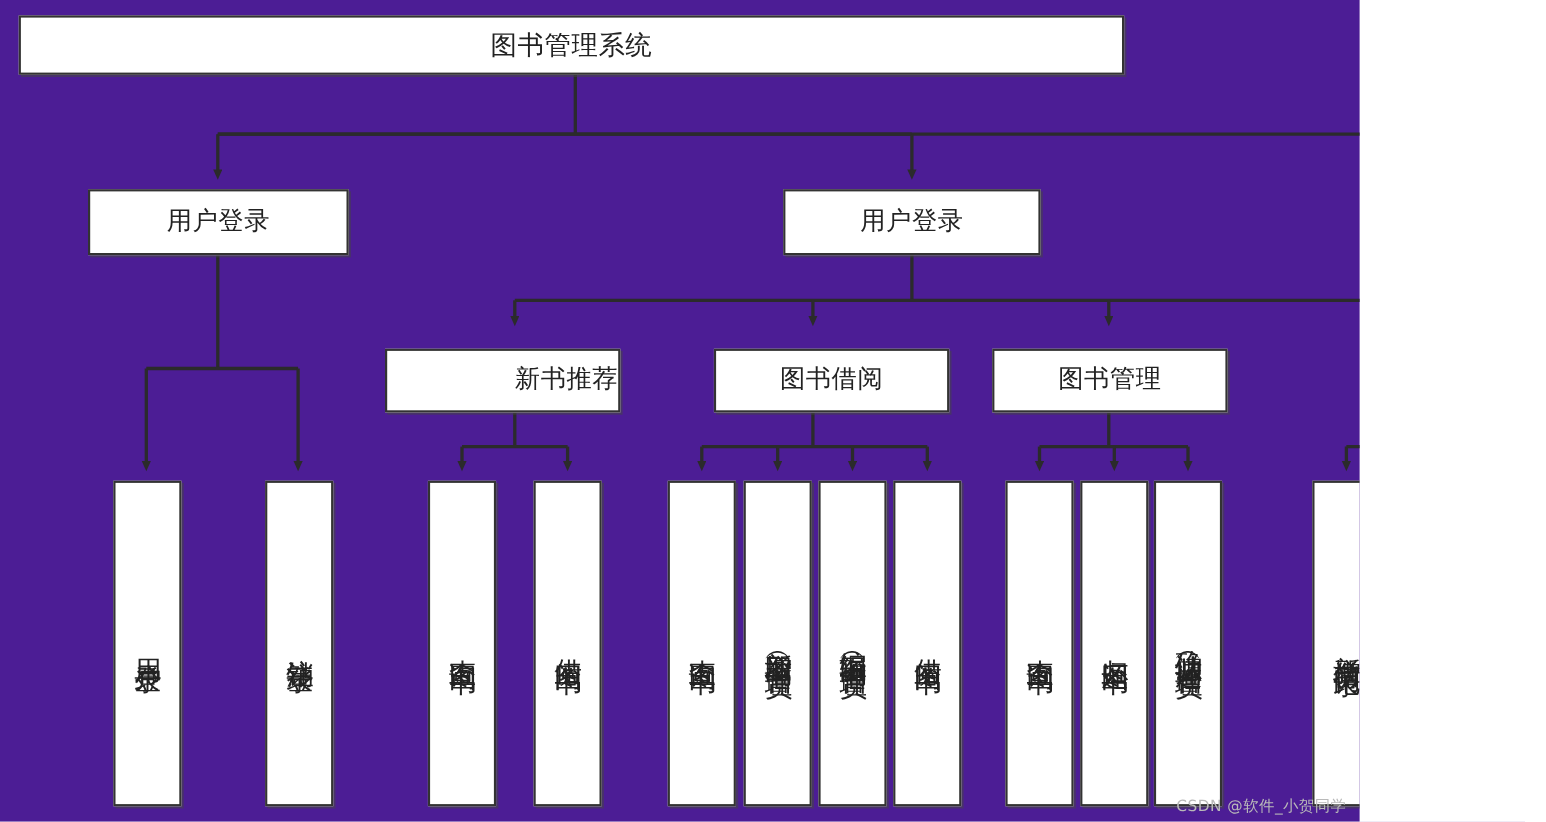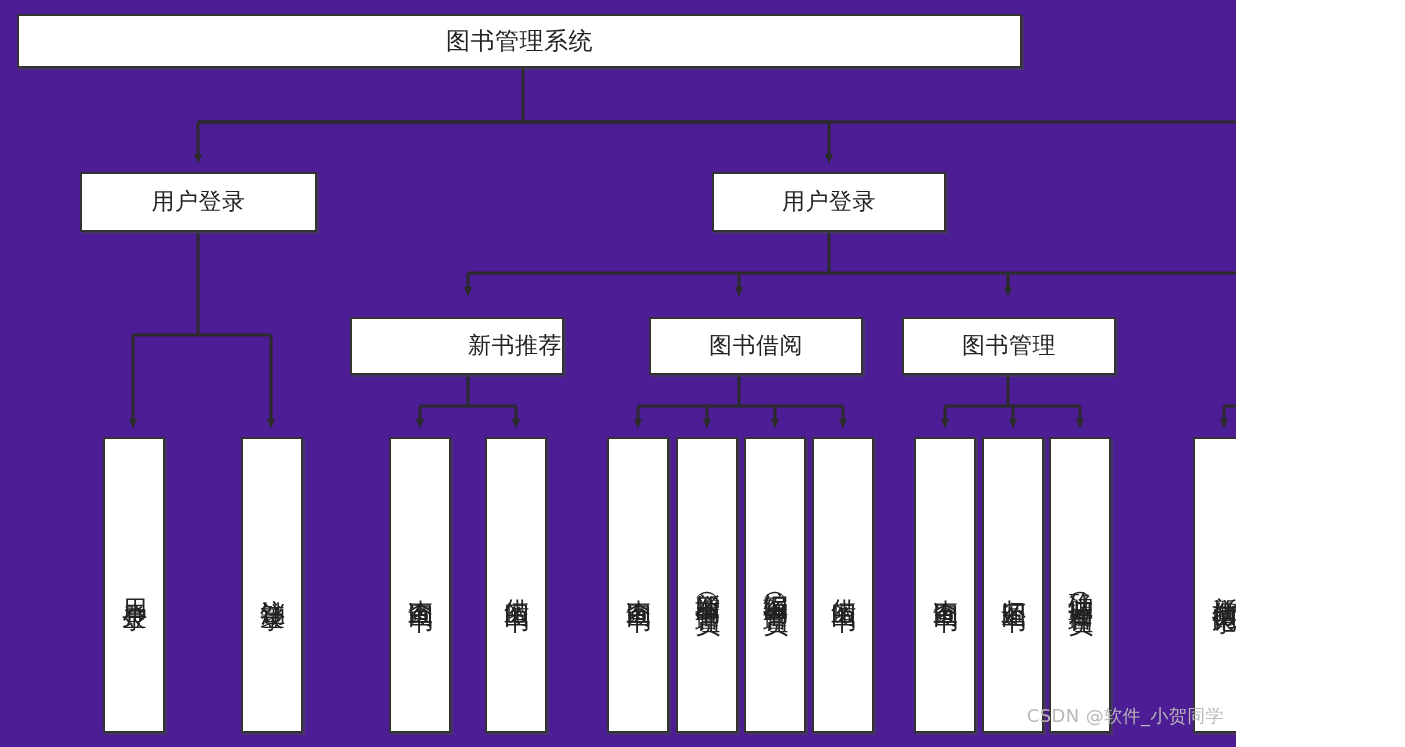--- a/index.html
+++ b/index.html
@@ -57,22 +57,22 @@
     font-size: 25px;
     line-height: 1.05;
     letter-spacing: 3px;
     max-height: 260px;
     white-space: nowrap;
   }
   .node.root .label { font-size: 24px; }
   #watermark {
     position: absolute;
     right: 12px;
-    bottom: 19px;
-    font-size: 18px;
+    bottom: 5px;
+    font-size: 14px;
     color: #b9b9b9;
     z-index: 3;
     white-space: nowrap;
     letter-spacing: 0.4px;
   }
 </style>
 </head>
 <body>
 
 <div id="canvas">

